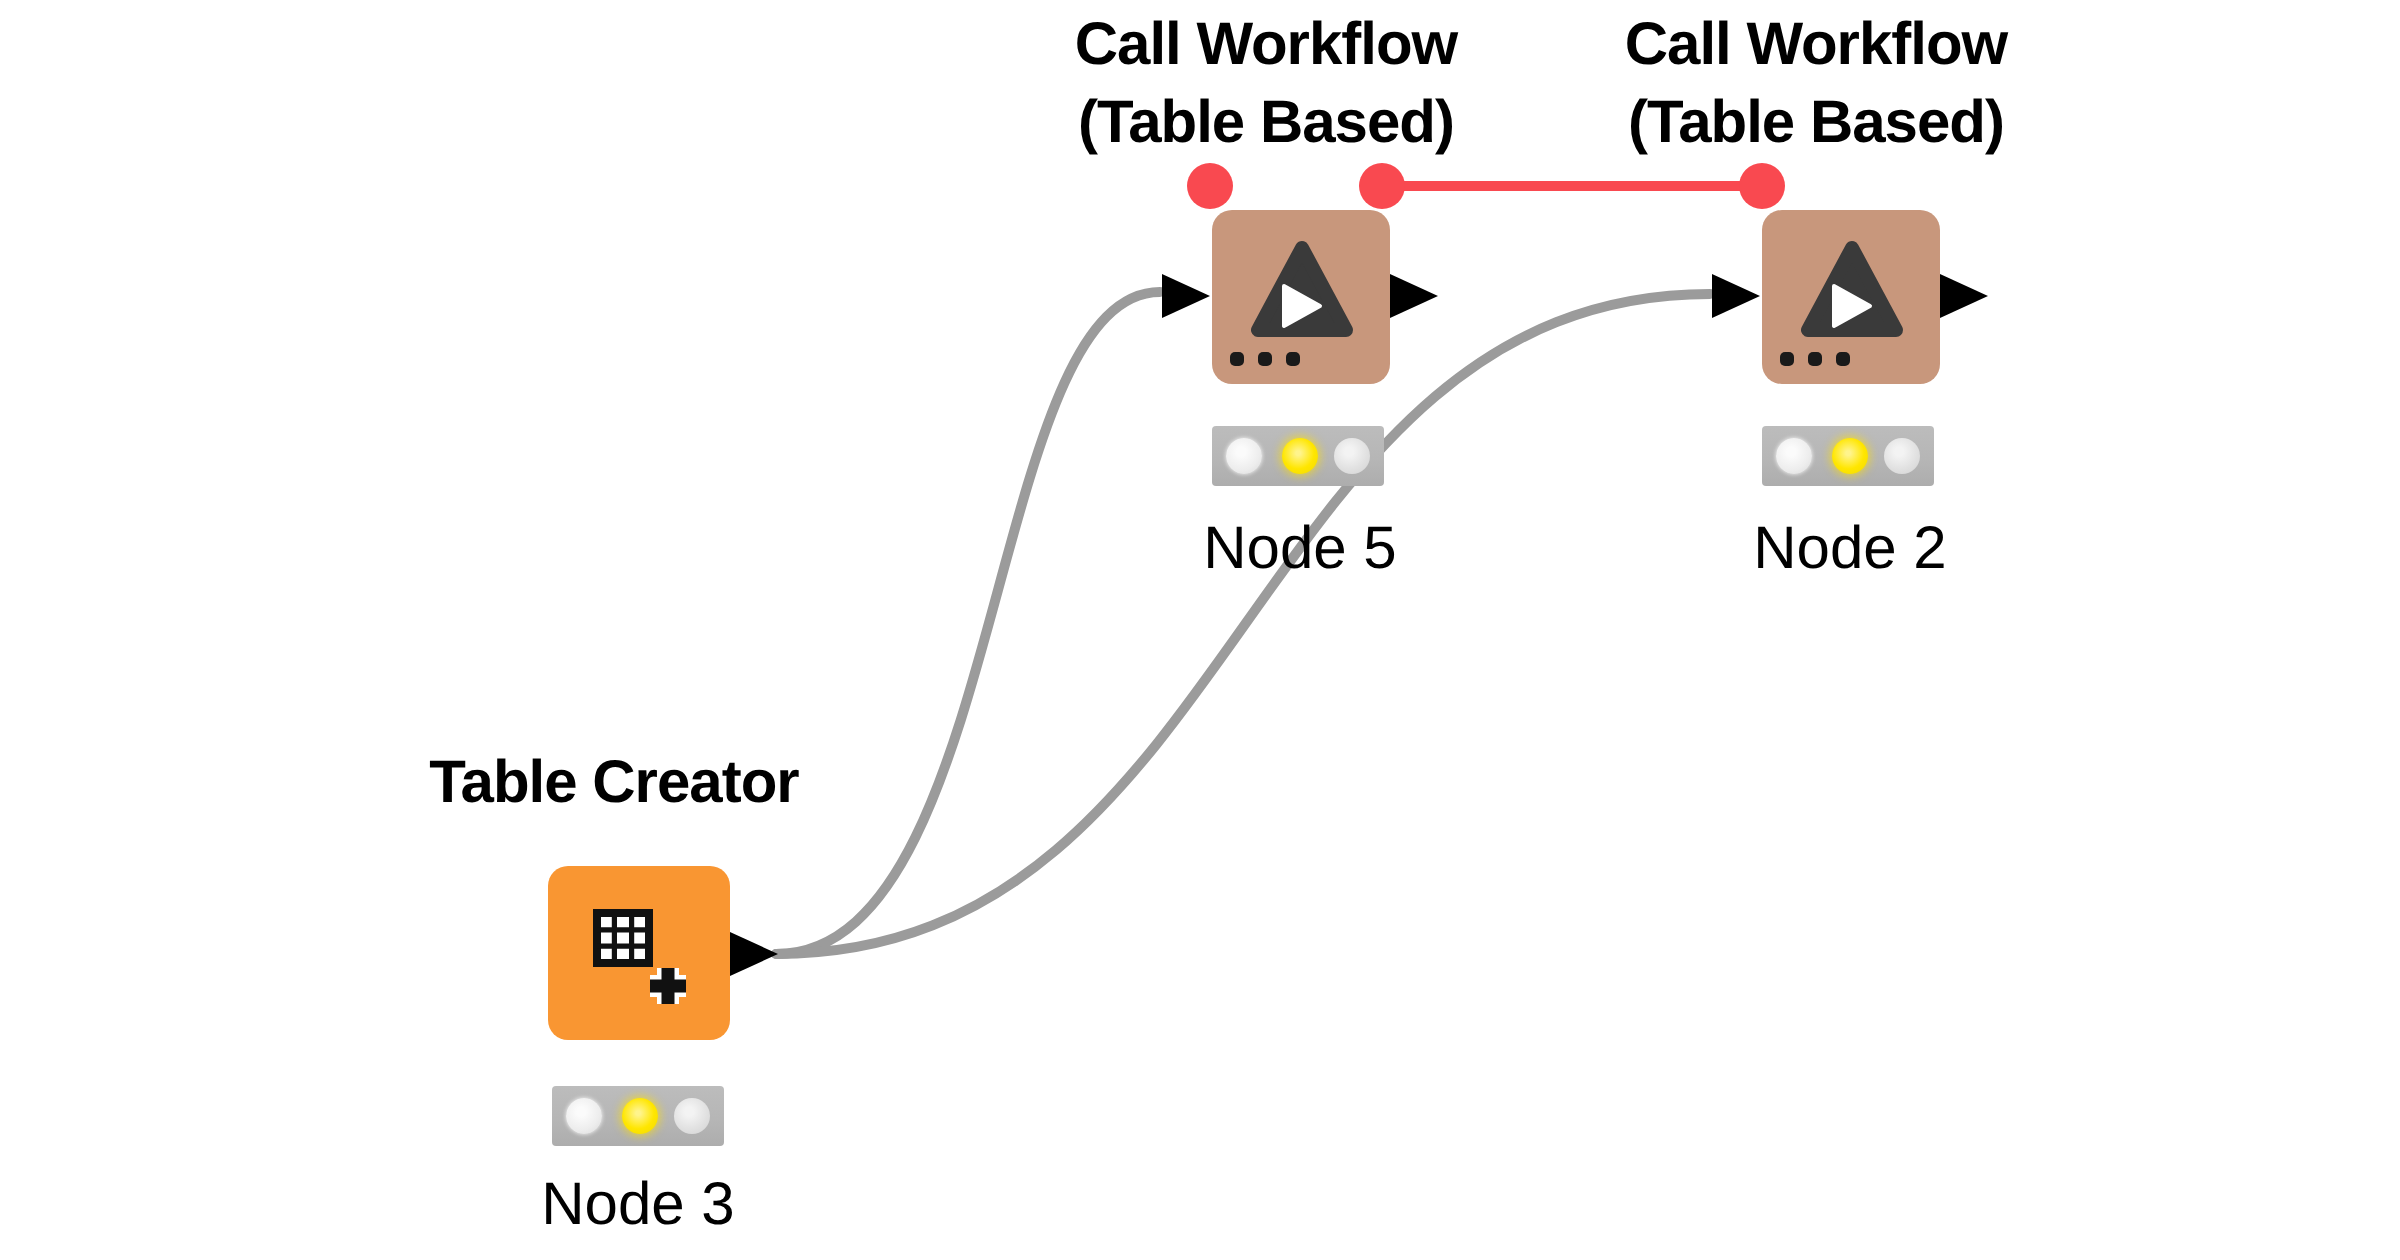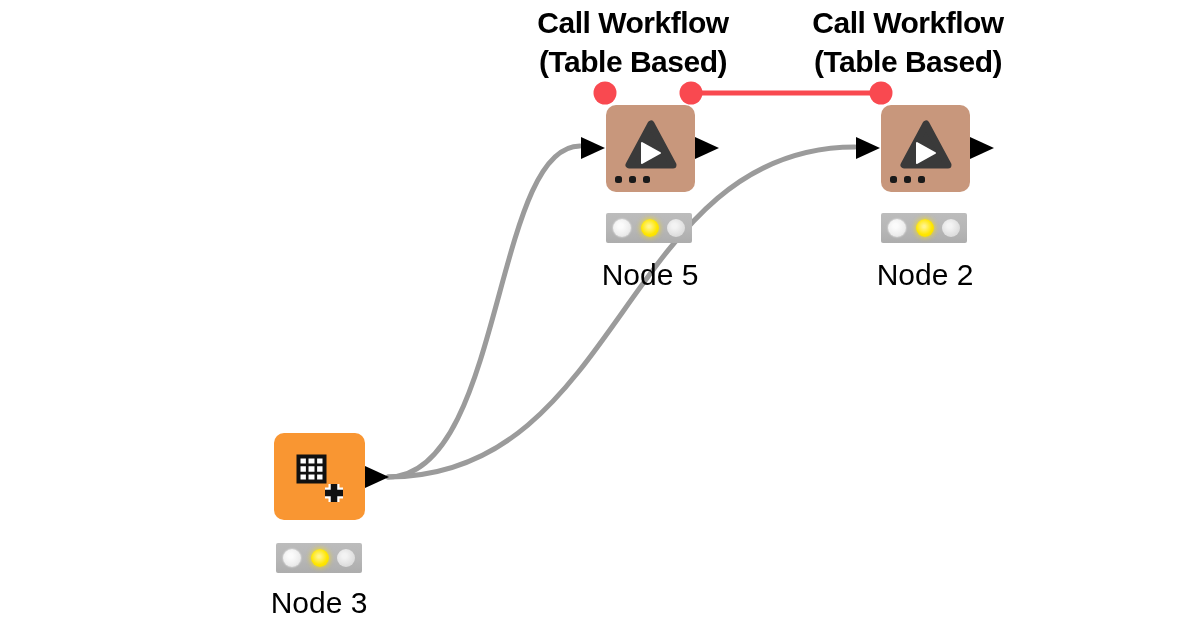--- a/index.html
+++ b/index.html
@@ -110,20 +110,23 @@
       <rect x="37" y="71" width="7" height="7" rx="2.5" fill="#1A1A1A"></rect>
     </svg>
   </div>
   <div class="traffic t2">
     <span class="light red"></span>
     <span class="light yellow"></span>
     <span class="light green"></span>
   </div>
   <div class="node-label label-n2">Node 2</div>
 
+  <div class="node-title title-n3">
+    <div>Table Creator</div>
+  </div>
   <div class="node-body body-n3">
     <svg width="91" height="87" viewBox="0 0 91 87">
       <rect x="24.5" y="23.5" width="26" height="25" fill="#FFFFFF" stroke="#111111" stroke-width="4"></rect>
       <path d="M33.2 23.5 V48.5 M41.8 23.5 V48.5 M24.5 31.9 H50.5 M24.5 40.1 H50.5" stroke="#111111" stroke-width="2.6" fill="none"></path>
       <path d="M60 51 V69 M51 60 H69" stroke="#FFFFFF" stroke-width="11" fill="none"></path>
       <path d="M60 51 V69 M51 60 H69" stroke="#111111" stroke-width="6.5" fill="none"></path>
     </svg>
   </div>
   <div class="traffic t3">
     <span class="light red"></span>

